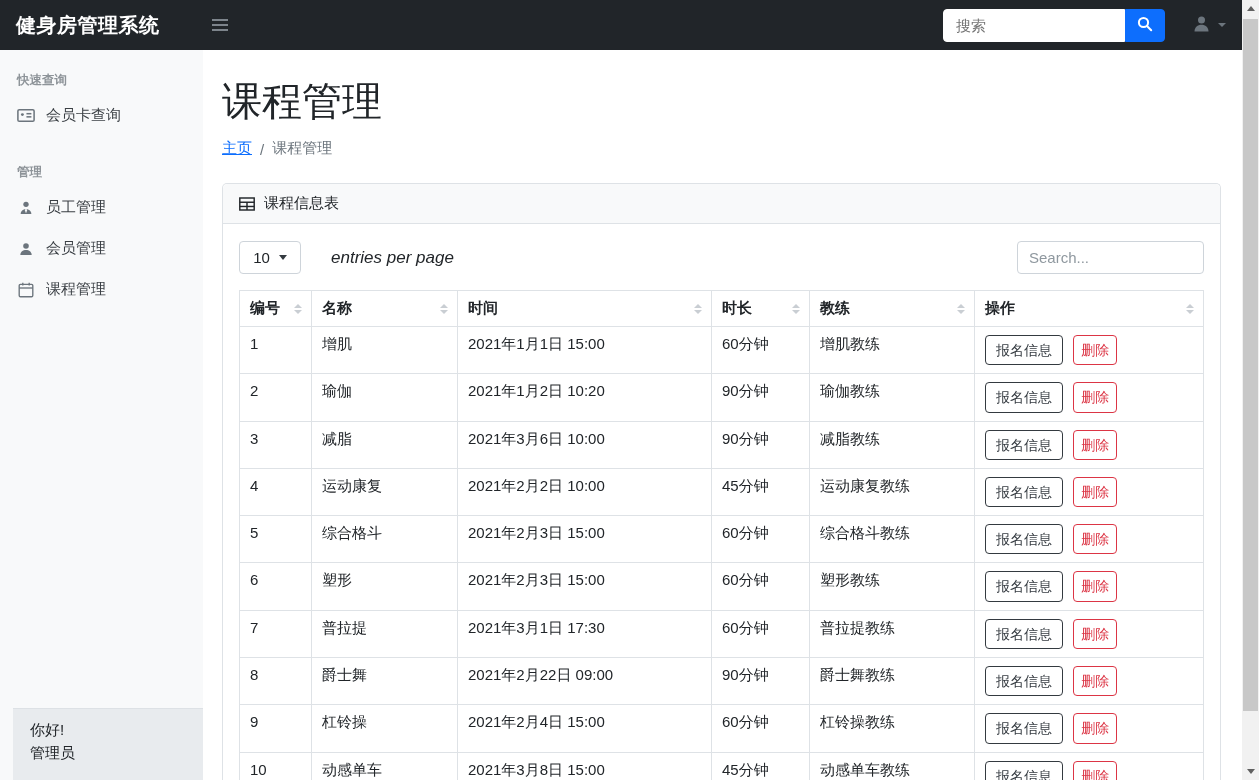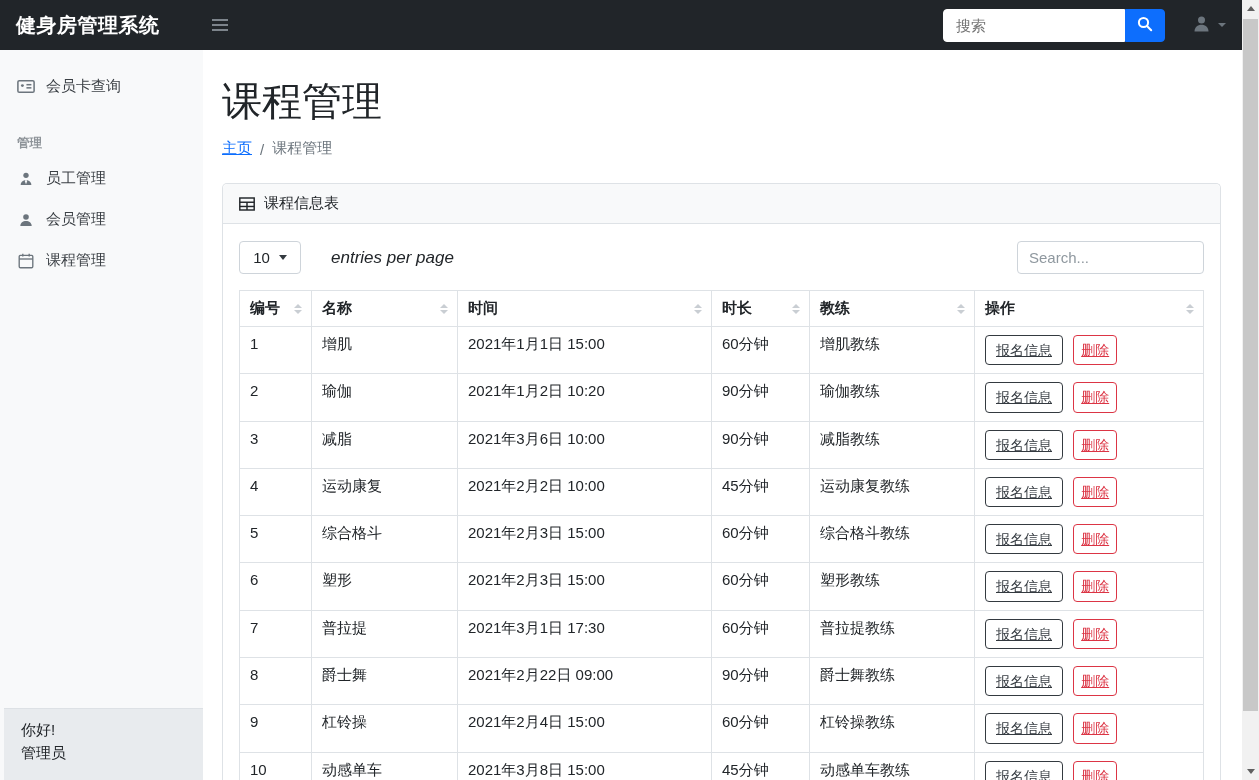--- a/index.html
+++ b/index.html
@@ -24,21 +24,21 @@
   .user-menu { margin-left:26px; display:flex; align-items:center; gap:6px; cursor:pointer; }
   .caret-down { width:0; height:0; border-left:4px solid transparent; border-right:4px solid transparent; border-top:4px solid #6c757d; }
 
   
   .layout { flex:1; display:flex; min-height:0; }
   .sidebar { width:203px; background:#f8f9fa; position:relative; padding-top:16px; flex:0 0 auto; }
   .side-section-label { font-size:12.5px; color:#8e9499; padding:6px 17px; font-weight:700; }
   .side-item { display:flex; align-items:center; gap:11px; padding:11px 17px; font-size:15px; color:#3a3f44; cursor:pointer; }
   .side-item .ico { color:#6c757d; display:flex; width:18px; justify-content:center; }
   .side-gap { height:22px; }
-  .side-footer { position:absolute; bottom:0; left:4px; right:0; background:#e8ebee; border-top:1px solid #dde1e5; padding:10px 17px 16px; font-size:15px; line-height:1.5; color:#212529; }
+  .side-footer { position:absolute; bottom:0; left:13px; right:0; background:#e8ebee; border-top:1px solid #dde1e5; padding:10px 17px 16px; font-size:15px; line-height:1.5; color:#212529; }
 
   
   .main { flex:1; padding:20px 21px 0 19px; overflow:hidden; }
   h1.page-title { font-size:40px; font-weight:500; margin:4px 0 10px; }
   .breadcrumb { font-size:15px; margin-bottom:25px; display:flex; gap:8px; align-items:flex-end; }
   .breadcrumb a { color:#0d6efd; text-decoration:underline; cursor:pointer; }
   .breadcrumb .sep, .breadcrumb .current { color:#6c757d; }
 
   .card { border:1px solid #dee2e6; border-radius:5px 5px 0 0; border-bottom:none; }
   .card-header { background:#f8f9fa; border-bottom:1px solid #dee2e6; padding:10px 16px; font-size:15px; display:flex; align-items:center; gap:9px; border-radius:5px 5px 0 0; }
@@ -58,21 +58,21 @@
   table.data td { padding:8px 10px; }
   .sort-ico { position:absolute; right:9px; top:50%; transform:translateY(-50%); display:flex; flex-direction:column; gap:2px; }
   .sort-ico i { width:0; height:0; border-left:4px solid transparent; border-right:4px solid transparent; display:block; }
   .sort-ico .up { border-bottom:4px solid #c9ced3; }
   .sort-ico .dn { border-top:4px solid #c9ced3; }
 
   col.c-id { width:72px; } col.c-name { width:146px; } col.c-time { width:254px; }
   col.c-dur { width:98px; } col.c-coach { width:165px; }
 
   td.actions { padding:7px 8px; white-space:nowrap; }
-  .btn { display:inline-block; background:#fff; border-radius:4px; font-size:14px; padding:4px 10px; cursor:pointer; font-family:inherit; line-height:1.45;text-decoration:underline; }
+  .btn { display:inline-block; background:#fff; border-radius:4px; font-size:14px; padding:4px 10px; cursor:pointer; font-family:inherit; line-height:1.45; }
   .btn-outline-dark { border:1px solid #343a40; color:#343a40; }
   .btn-outline-danger { border:1px solid #dc3545; color:#dc3545; margin-left:6px; padding:4px 7px; }
 
   
   .scrollbar { position:absolute; top:0; right:0; width:17px; height:780px; background:#f1f1f1; z-index:60; }
   .scroll-arrow { height:17px; display:flex; align-items:center; justify-content:center; cursor:pointer; }
   .scroll-arrow i { width:0; height:0; border-left:4px solid transparent; border-right:4px solid transparent; display:block; }
   .scroll-arrow.up i { border-bottom:5px solid #606060; }
   .scroll-arrow.down { position:absolute; bottom:0; left:0; right:0; }
   .scroll-arrow.down i { border-top:5px solid #606060; }
@@ -109,20 +109,21 @@
             <path d="M4 21c0-4.4 3.6-7.5 8-7.5s8 3.1 8 7.5H4z"></path>
           </svg>
       </span>
       <span class="caret-down"></span>
     </div>
   </nav>
 
   <div class="layout">
 
     <aside class="sidebar">
+      <div class="side-section-label">快速查询</div>
       <div class="side-item">
         <span class="ico">
           <svg width="18" height="15" viewBox="0 0 20 16" fill="none" stroke="#6c757d" stroke-width="1.7">
               <rect x="1" y="1.5" width="18" height="13" rx="1.5"></rect>
               <circle cx="6" cy="7" r="1.6" fill="#6c757d" stroke="none"></circle>
               <line x1="10.5" y1="6" x2="16" y2="6"></line>
               <line x1="10.5" y1="9.5" x2="16" y2="9.5"></line>
             </svg>
         </span>
         <span>会员卡查询</span>

